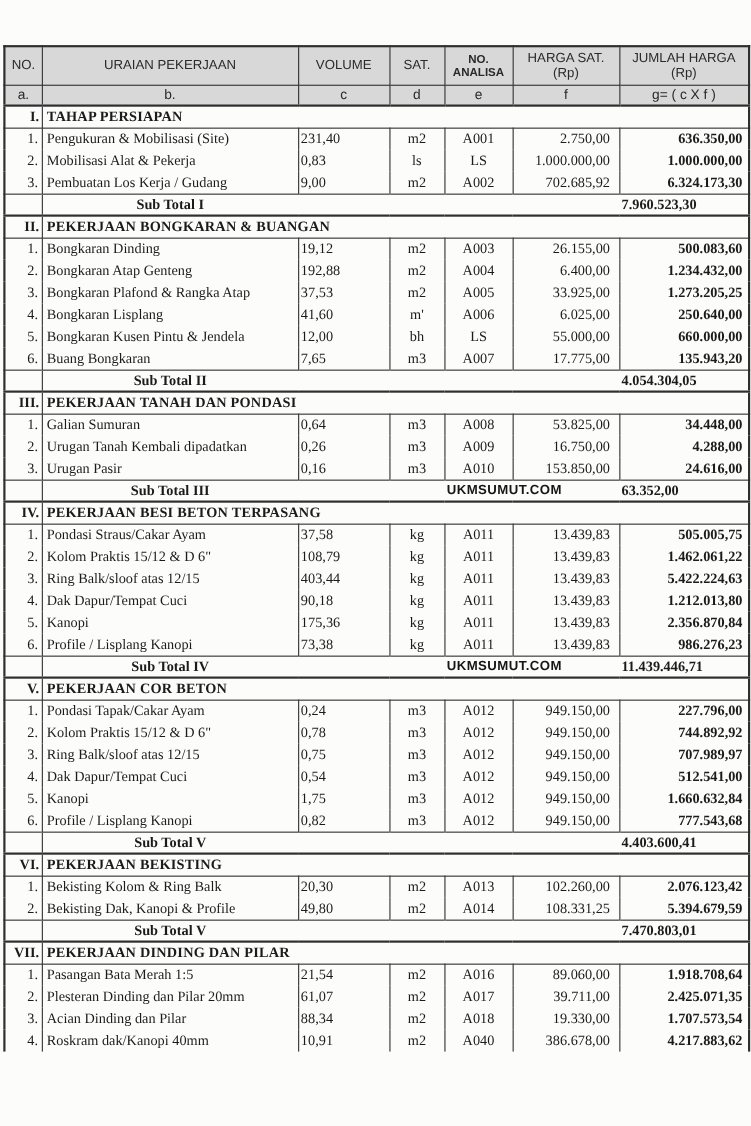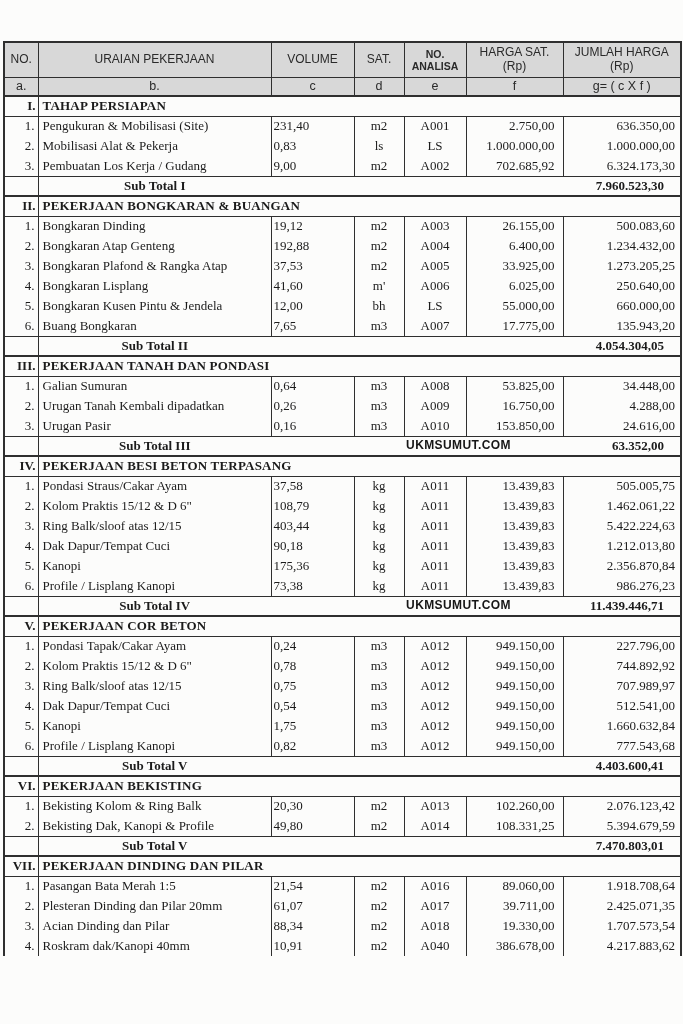--- a/index.html
+++ b/index.html
@@ -36,30 +36,30 @@
   tr.sect td.sec-no{border-right:1px solid #2f2f2f;text-align:right;padding-right:2px;}
   tr.sect td.sec-title{text-align:left;padding-left:4px;letter-spacing:0.2px;}
 
   tr.data td{border-left:1px solid #2f2f2f;border-right:1px solid #2f2f2f;}
   td.col-no{text-align:right;padding-right:3px;}
   td.col-uraian{text-align:left;padding-left:4px;margin-left:16px;}
   td.col-vol{text-align:left;padding-right:4px;}
   td.col-sat{text-align:center;}
   td.col-ana{text-align:center;}
   td.col-harga{text-align:right;padding-right:8px;}
-  td.col-jumlah{text-align:right;padding-right:5px;}
+  td.col-jumlah{text-align:right;padding-right:5px;font-weight:bold;}
 
   tr.subtotal td{border-top:1px solid #2f2f2f;border-bottom:2px solid #2f2f2f;font-weight:bold;}
   tr.subtotal td.sub-no{border-right:1px solid #2f2f2f;}
   tr.subtotal td.sub-label{text-align:center;}
   tr.subtotal td.sub-mark{
     text-align:center;font-family:"Liberation Sans",sans-serif;
     font-size:12px;letter-spacing:0.4px;color:#161616;
   }
-  tr.subtotal td.sub-value{text-align:right;padding-right:16px;}
+  tr.subtotal td.sub-value{padding-right:1px;}
 </style>
 </head>
 <body>
 
 <div class="sheet">
   <table class="rab">
     <colgroup>
       <col class="c-no">
         <col class="c-uraian">
         <col class="c-vol">

